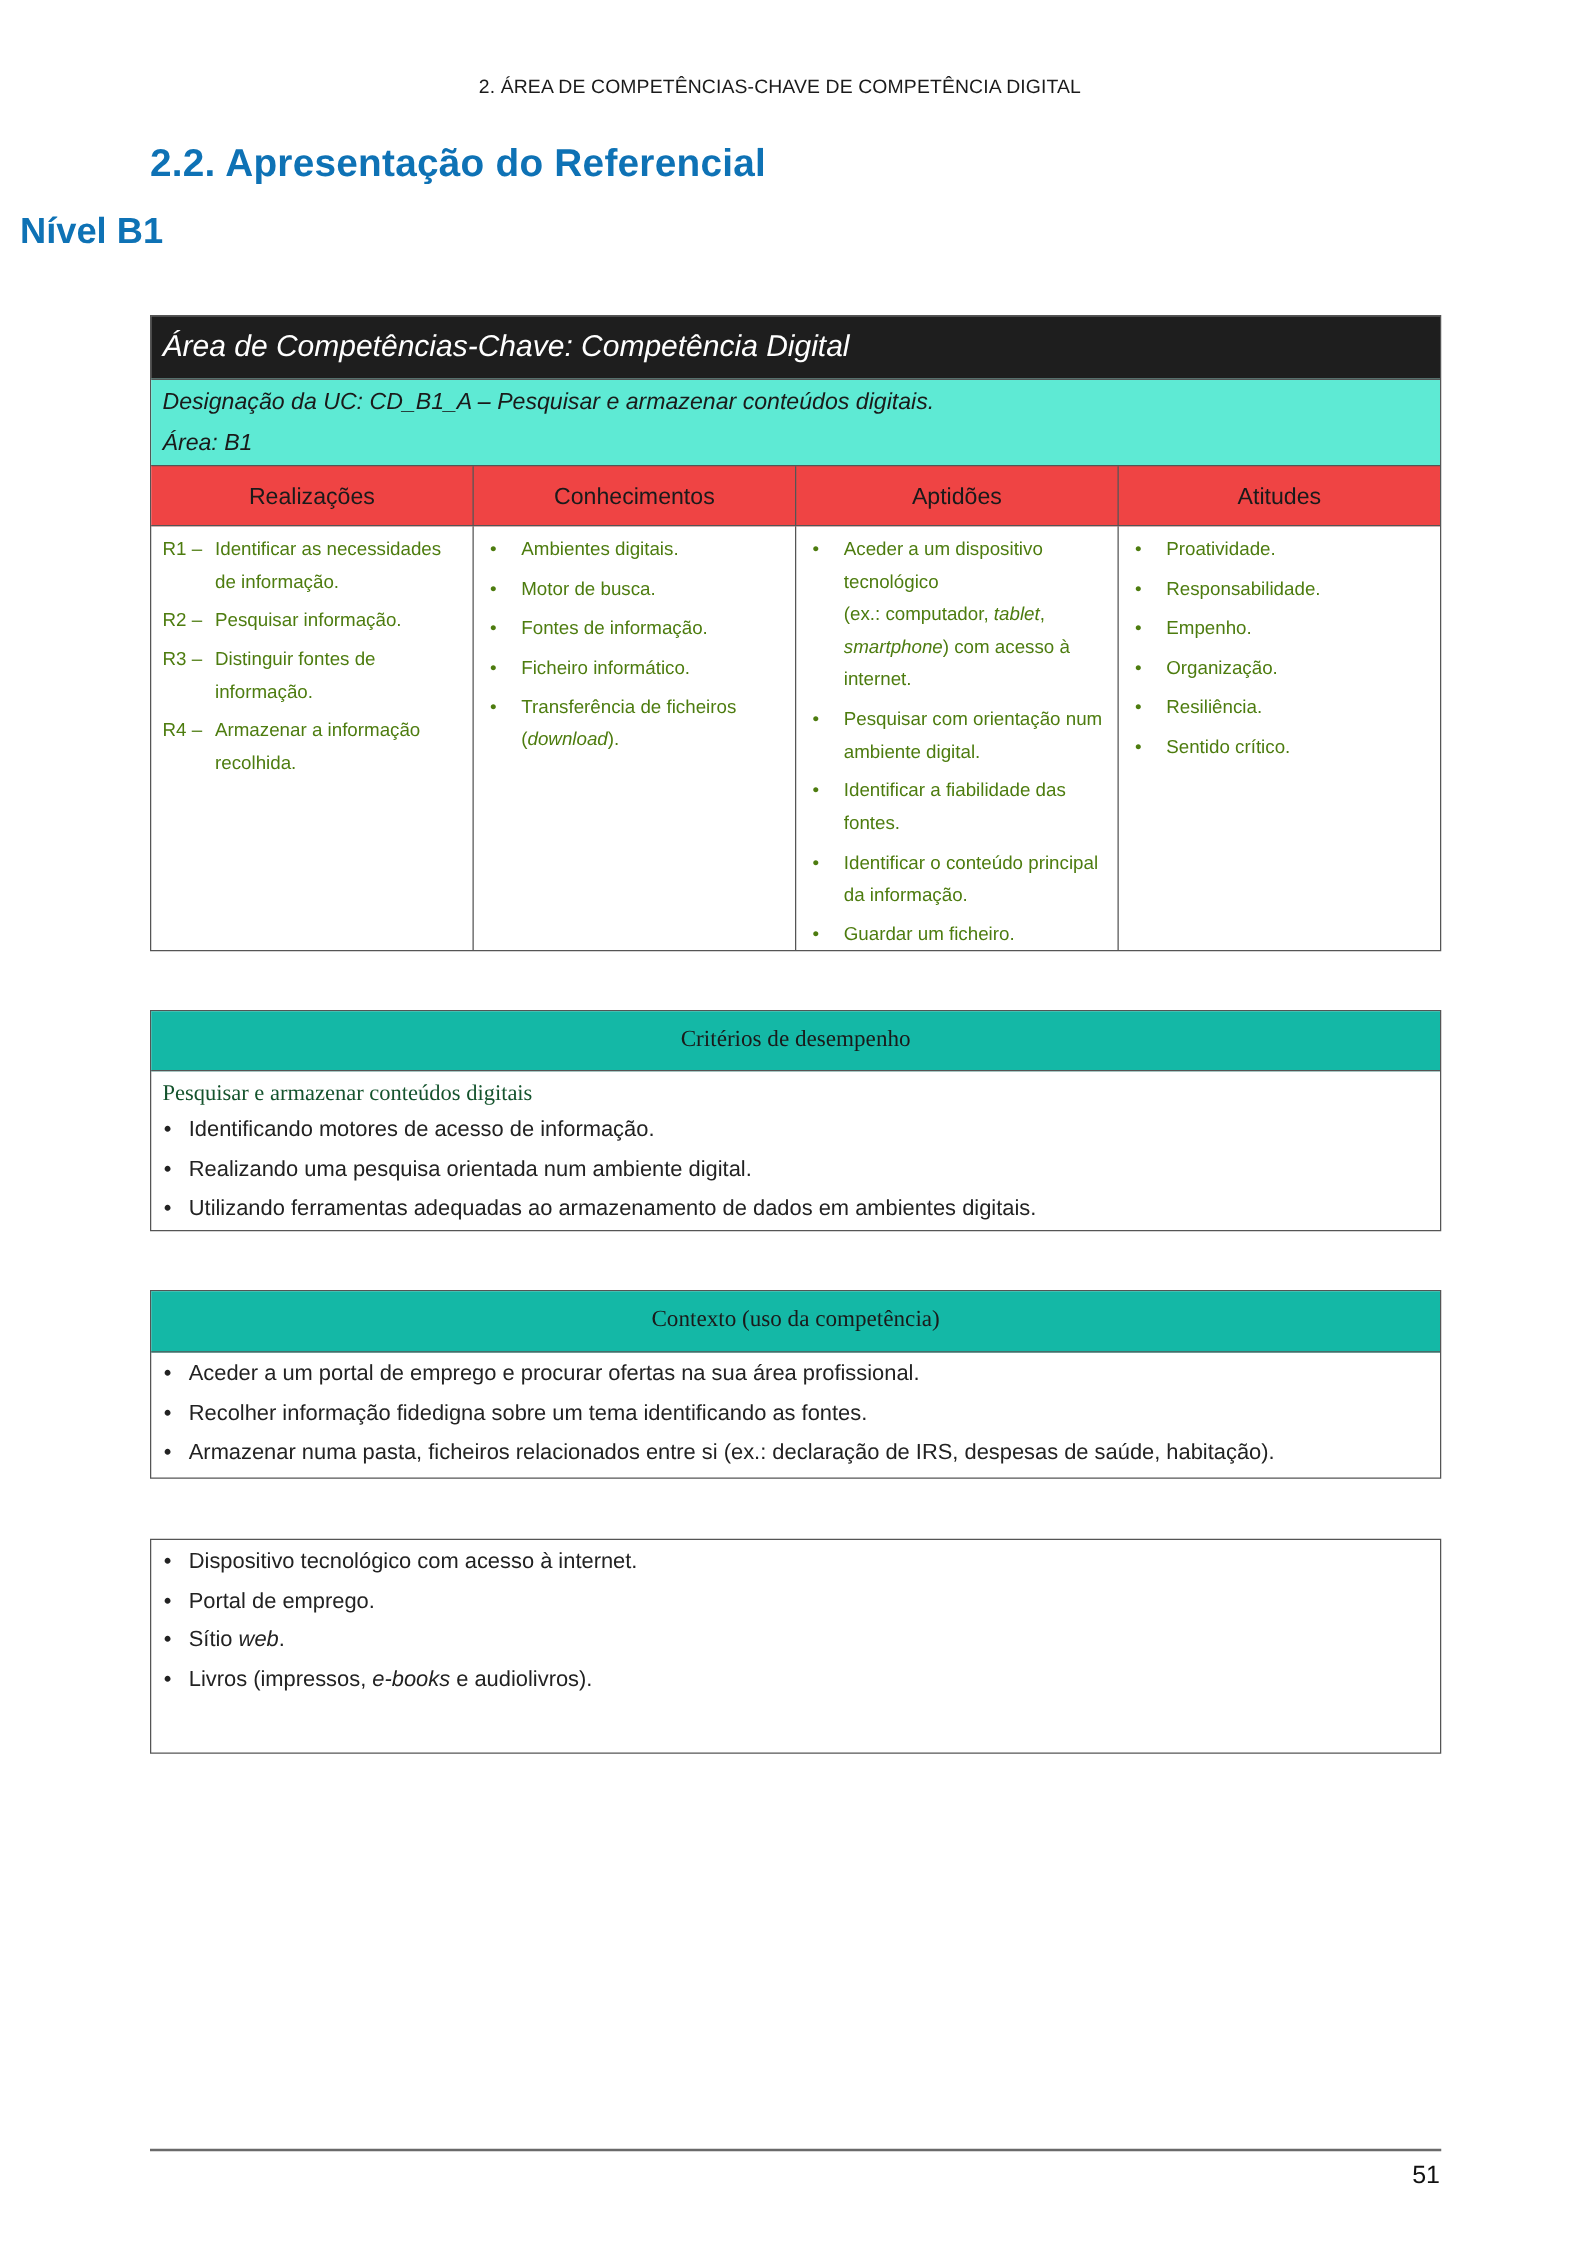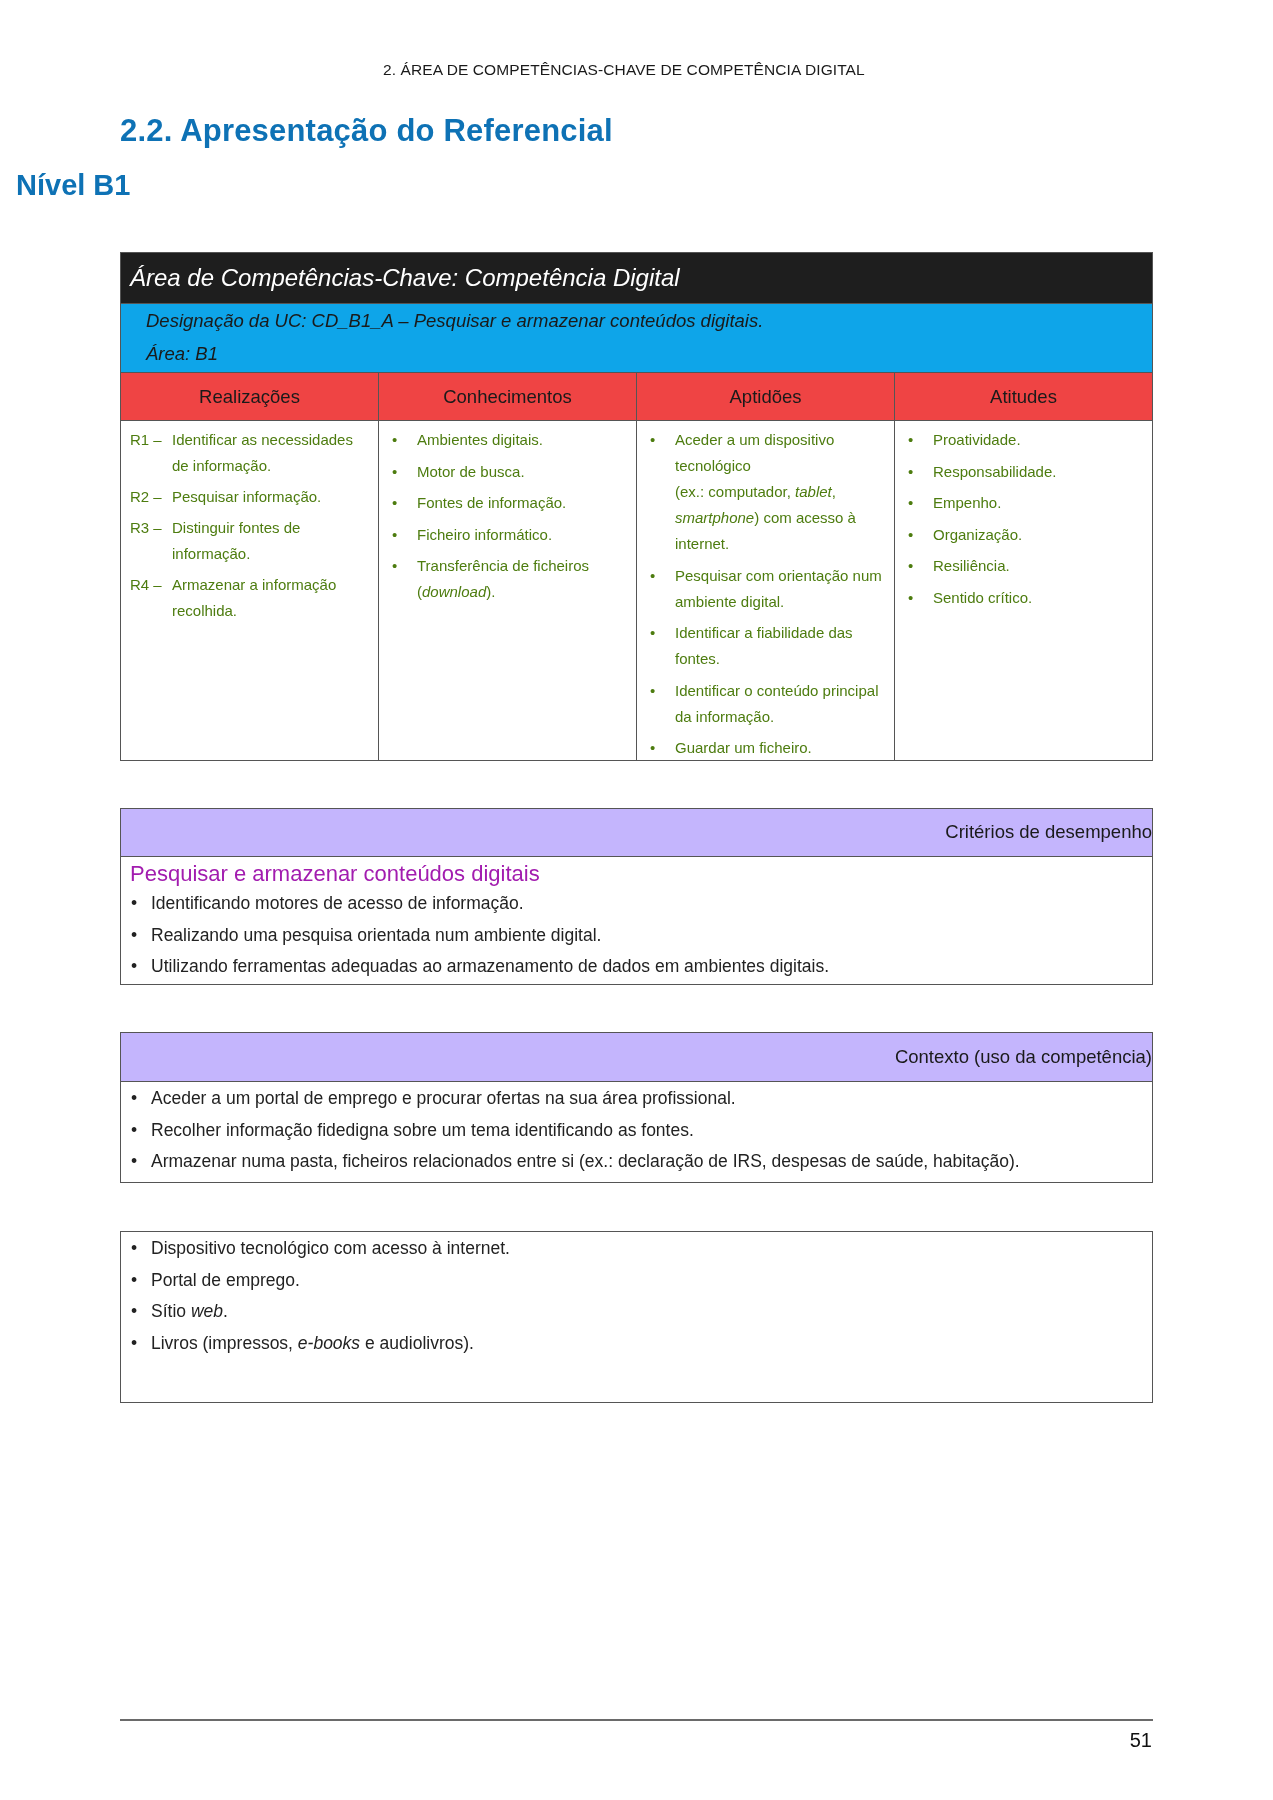--- a/index.html
+++ b/index.html
@@ -52,24 +52,24 @@
       background: #1e1e1e;
       color: #ffffff;
       height: 50px;
       font-style: italic;
       font-size: 24px;
       display: flex;
       align-items: center;
       padding-left: 9px;
     }
     .row-gray {
-      background: #0ea5e9;
+      background: #5eead4;
       font-style: italic;
       font-size: 18.5px;
-      padding: 0 25px;
+      padding: 0 9px;
       border-top: 1px solid #555;
     }
     .row-gray .line1 { height: 36px; line-height: 34px; }
     .row-gray .line2 { height: 32px; line-height: 28px; }
     .cols-header {
       display: flex;
       background: #ef4444;
       border-top: 1px solid #555;
       border-bottom: 1px solid #555;
       height: 49px;
@@ -113,35 +113,37 @@
     .it { font-style: italic; }
 
     
     .box {
       position: absolute;
       left: 120px;
       width: 1033px;
       border: 1px solid #555;
     }
     .box-header {
-      background: #c4b5fd;
-      text-align: right;
+      background: #14b8a6;
+      text-align: center;
       font-size: 18.5px;
       border-bottom: 1px solid #555;
+      font-family: Liberation Serif, serif;
     }
     .box-body {
       padding: 4px 9px 0 9px;
       font-size: 17.5px;
       line-height: 26px;
       color: #222;
     }
     .box-body .subtitle {
-      color: #a21caf;
-      font-size: 22px;
+      color: #14532d;
+      font-size: 18px;
       margin-bottom: 3px;
+      font-family: Liberation Serif, serif;
     }
     .box-body ul.blist li {
       padding-left: 21px;
       margin-bottom: 5.5px;
     }
     .box-body ul.blist li::before { left: 1px; }
 
     .footer-rule {
       position: absolute;
       top: 1719px;

